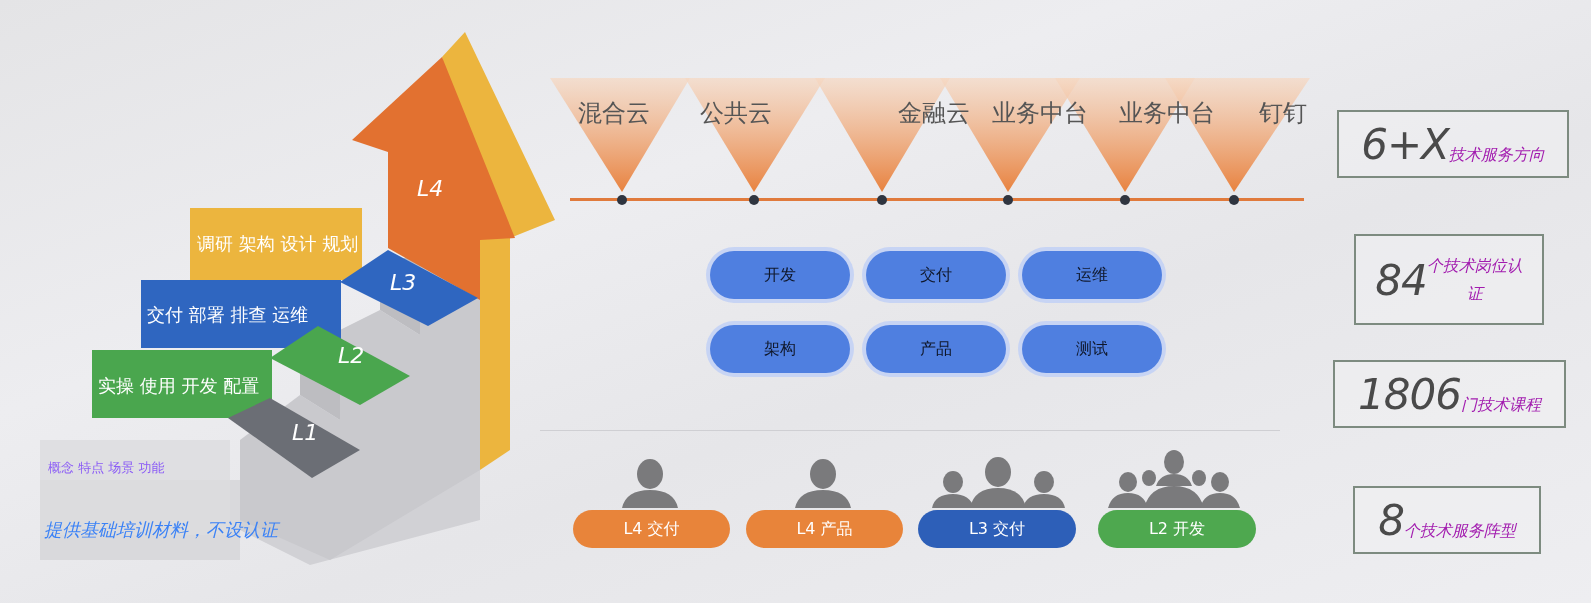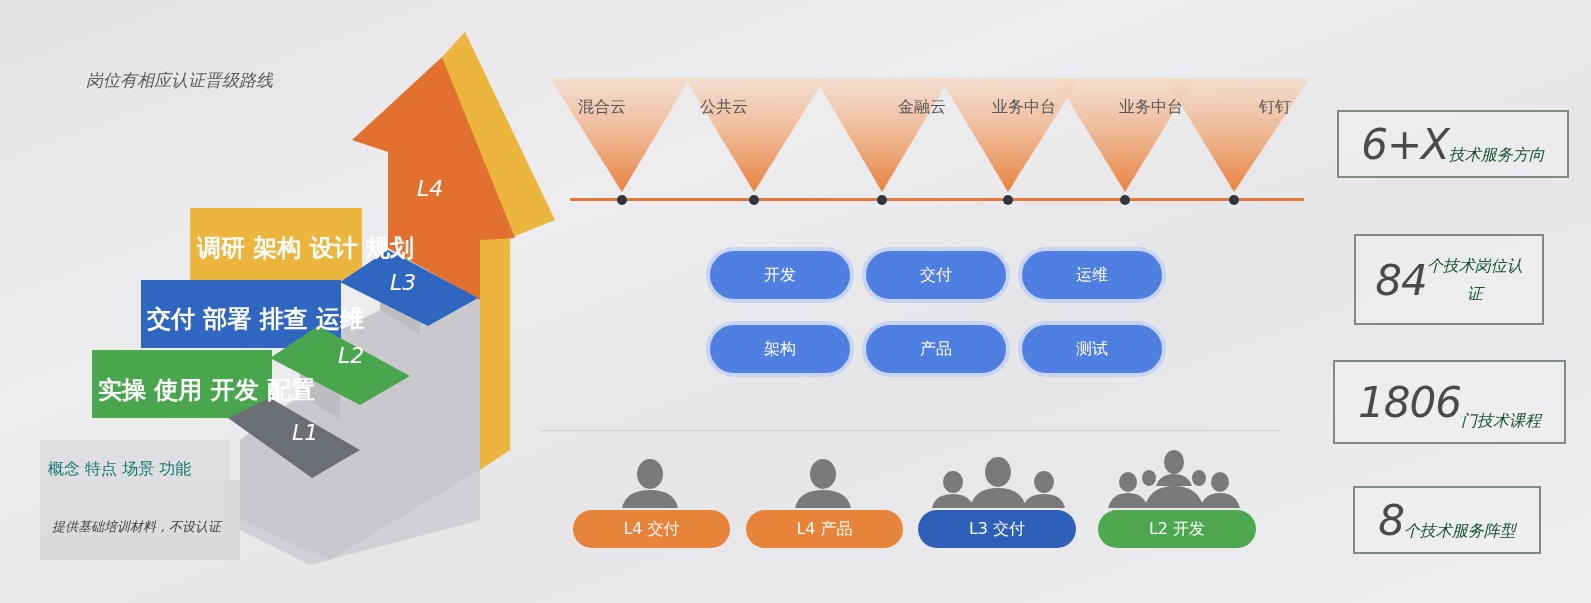--- a/index.html
+++ b/index.html
@@ -7,52 +7,52 @@
   body {
     font-family: "DejaVu Sans", "Liberation Sans", sans-serif;
     background: linear-gradient(160deg, #e4e4e6 0%, #ededf0 35%, #e6e6e9 60%, #eeeef1 100%);
     position: relative;
   }
   .abs { position: absolute; }
   svg.stairs { position: absolute; left: 0; top: 0; }
 
   .tagline { left: 86px; top: 68px; color: #5a5a5a; font-style: italic; font-size: 17px; line-height: 24px; }
 
-  .step-text { color: #fff; font-weight: bold; font-size: 24px; white-space: nowrap; }
+  .step-text { color: #fff; font-weight: normal; font-size: 18px; white-space: nowrap; }
   .lvl { color: #fff; font-style: italic; font-size: 22px; font-family: "DejaVu Sans", sans-serif; }
 
-  .l1-title { left: 48px; top: 459px; font-size: 16px; color: #0f766e; }
-  .l1-note { left: 52px; top: 518px; font-size: 13px; color: #404040; font-style: italic; }
+  .l1-title { left: 48px; top: 459px; font-size: 13px; color: #8b5cf6; }
+  .l1-note { left: 44px; top: 518px; font-size: 18px; color: #3b82f6; font-style: italic; }
 
-  .dir-label { top: 97px; font-size: 16px; color: #555; white-space: nowrap; }
+  .dir-label { top: 97px; font-size: 24px; color: #555; white-space: nowrap; }
   .timeline { left: 570px; top: 198px; width: 734px; height: 3px; background: #e07a3c; }
   .dot { width: 10px; height: 10px; border-radius: 50%; background: #2f3540; top: 195px; }
 
   .pill {
     width: 140px; height: 48px; border-radius: 24px;
     background: #4f7fe0;
     box-shadow: 0 0 0 4px #c7d4f4;
-    color: #ffffff; font-size: 16px;
+    color: #0f172a; font-size: 16px;
     display: flex; align-items: center; justify-content: center;
   }
 
   .separator { left: 540px; top: 430px; width: 740px; height: 1px; background: #cfcfd3; }
 
   .team-pill {
     height: 38px; border-radius: 19px; color: #fff; font-size: 16px;
     display: flex; align-items: center; justify-content: center;
   }
 
   .stat-box {
     border: 2px solid #7d8b80; background: rgba(240,240,242,0.6);
     color: #444; display: flex; align-items: center; justify-content: center;
     font-style: italic;
   }
   .stat-num { font-size: 42px; font-family: "DejaVu Sans", sans-serif; font-weight: normal; color: #4a4a4a; letter-spacing: -1px; }
-  .stat-unit { font-size: 16px; color: #14532d; align-self: flex-end; margin-bottom: 10px; }
+  .stat-unit { font-size: 16px; color: #a21caf; align-self: flex-end; margin-bottom: 10px; }
 </style>
 </head>
 <body>
 
 <svg class="stairs" width="600" height="603">
 
   <polygon points="40,480 240,480 240,560 330,560 40,560" fill="#d9d9dc"></polygon>
   <polygon points="240,440 340,500 480,420 480,520 310,565 240,530" fill="#d1d1d5"></polygon>
 
   <polygon points="240,440 300,395 340,420 340,330 380,310 420,335 420,250 470,222 480,230 480,470 330,560 240,520" fill="#c9c9cd"></polygon>
@@ -72,21 +72,20 @@
   <polygon points="270,358 318,326 410,376 360,405" fill="#4aa64e"></polygon>
 
   <rect x="92" y="350" width="180" height="68" fill="#4aa64e"></rect>
 
   <polygon points="228,418 270,398 360,450 312,478" fill="#6b6e75"></polygon>
 
   <rect x="40" y="440" width="190" height="95" fill="#dcdcdf" opacity="0.8"></rect>
 </svg>
 
 <div class="abs tagline">
-  <div>岗位有相应认证晋级路线</div>
 </div>
 
 <div class="abs step-text" style="left:197px;top:232px;">调研 架构 设计 规划</div>
 <div class="abs step-text" style="left:147px;top:303px;">交付 部署 排查 运维</div>
 <div class="abs step-text" style="left:98px;top:374px;">实操 使用 开发 配置</div>
 
 <div class="abs lvl" style="left:417px;top:176px;">L4</div>
 <div class="abs lvl" style="left:390px;top:270px;">L3</div>
 <div class="abs lvl" style="left:338px;top:343px;">L2</div>
 <div class="abs lvl" style="left:292px;top:420px;">L1</div>
@@ -175,20 +174,20 @@
 <div class="abs team-pill" style="left:1098px;top:510px;width:158px;background:#4ea84f;">L2 开发</div>
 
 <div class="abs stat-box" style="left:1337px;top:110px;width:232px;height:68px;">
   <span class="stat-num">6+X</span>
   <span class="stat-unit">技术服务方向</span>
 </div>
 <div class="abs stat-box" style="left:1354px;top:234px;width:190px;height:91px;flex-wrap:wrap;padding:16px 10px;">
   <span class="stat-num">84</span>
   <span class="stat-unit" style="max-width:96px;text-align:center;line-height:28px;margin-bottom:0;">个技术岗位认证</span>
 </div>
-<div class="abs stat-box" style="left:1333px;top:360px;width:233px;height:84px;">
+<div class="abs stat-box" style="left:1333px;top:360px;width:233px;height:68px;">
   <span class="stat-num">1806</span>
   <span class="stat-unit">门技术课程</span>
 </div>
 <div class="abs stat-box" style="left:1353px;top:486px;width:188px;height:68px;">
   <span class="stat-num">8</span>
   <span class="stat-unit">个技术服务阵型</span>
 </div>
 
 </body></html>

